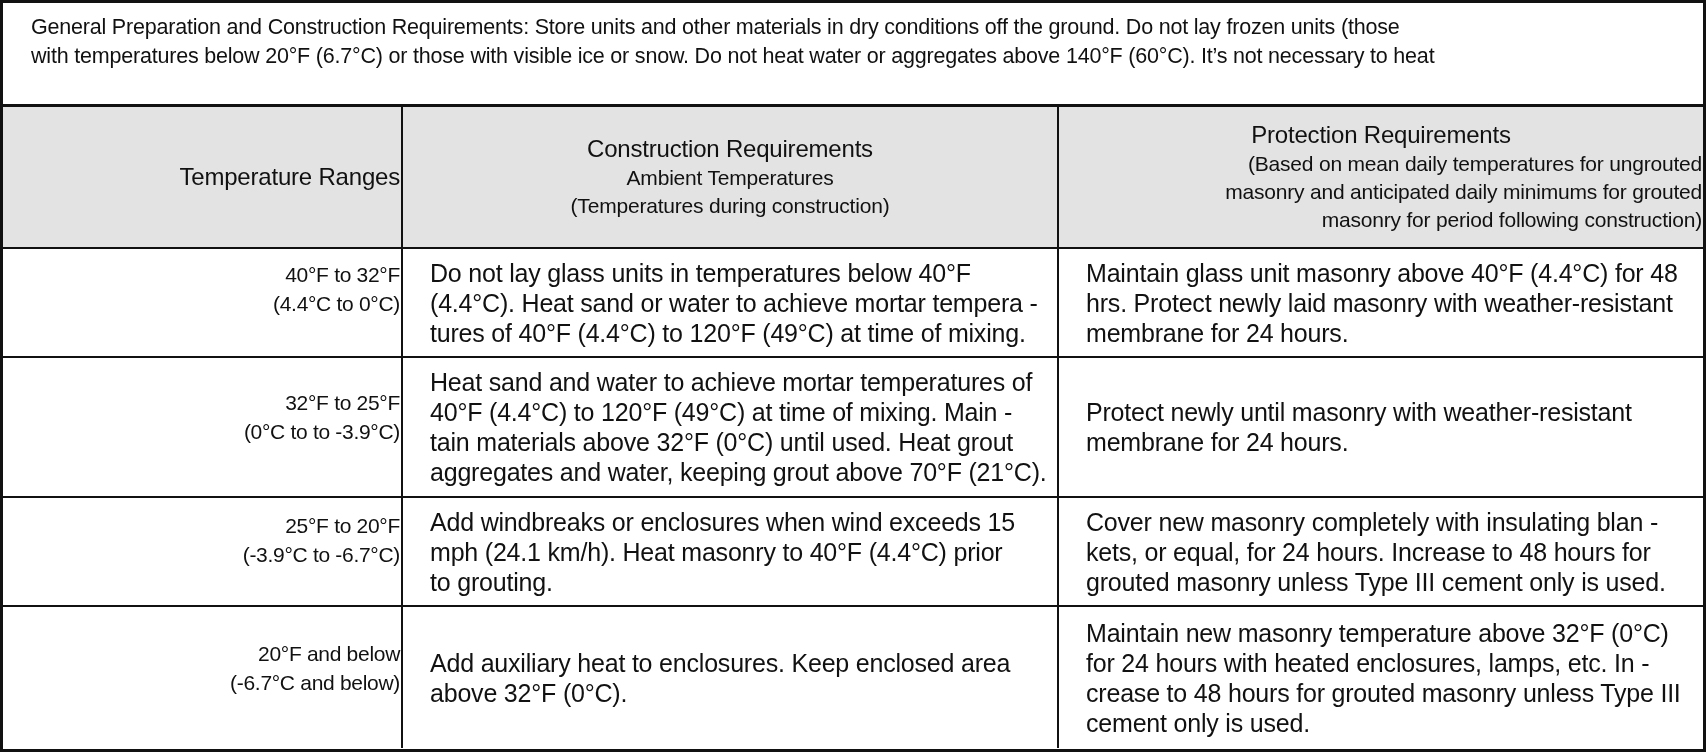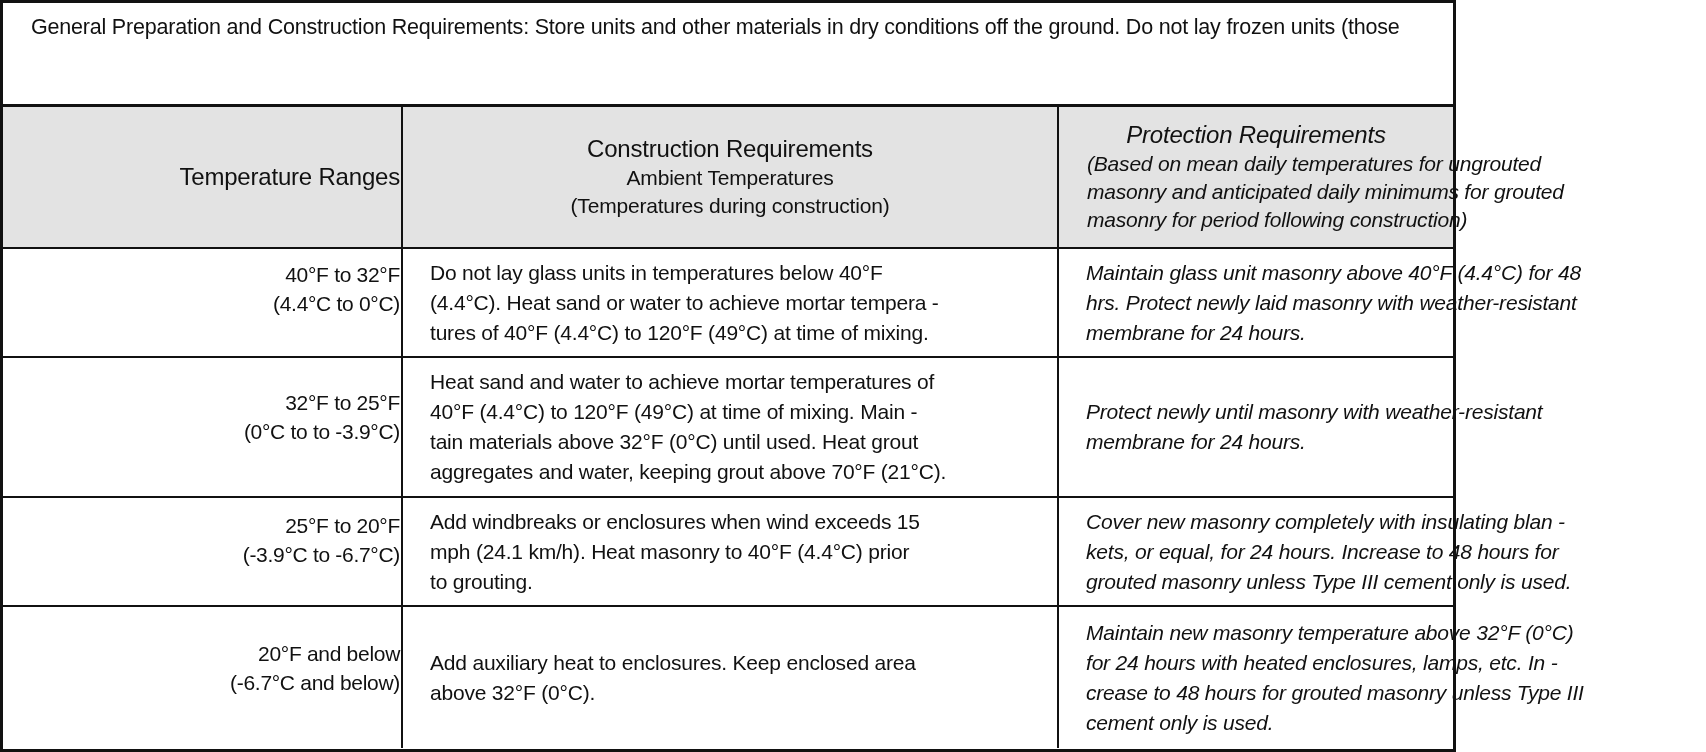--- a/index.html
+++ b/index.html
@@ -1,19 +1,19 @@
 <!DOCTYPE html>
 <html><head>
 <meta charset="utf-8">
 <style>
   html, body { margin: 0; padding: 0; background: #ffffff; }
   body { width: 1706px; height: 752px; overflow: hidden; }
   .sheet {
     position: relative;
-    width: 1456px; height: 752px;
+    width: 1706px; height: 752px;
     box-sizing: border-box;
     border: 3px solid #111;
     font-family: "Liberation Sans", sans-serif;
     color: #111;
     background: #fff;
   }
   .intro {
     height: 104px;
     box-sizing: border-box;
     padding: 10px 28px 0 28px;
@@ -28,62 +28,63 @@
     table-layout: fixed;
   }
   table.req td, table.req th {
     border: 2.5px solid #111;
     box-sizing: border-box;
     vertical-align: middle;
     font-weight: normal;
   }
   table.req tr:first-child th { border-top: none; }
   table.req tr td:first-child, table.req tr th:first-child { border-left: none; text-align: right; }
-  table.req tr td:last-child, table.req tr th:last-child { border-right: none; font-style: italic; }
+  table.req tr td:last-child, table.req tr th:last-child { border-right: none; }
   table.req tr:last-child td { border-bottom: none; }
   col.c1 { width: 399px; }
   col.c2 { width: 656px; }
   col.c3 { width: auto; }
   thead th {
     background: #e3e3e3;
     height: 141px;
     text-align: center;
   }
   .h-main { font-size: 24px; line-height: 30px; letter-spacing: -0.2px; }
   .h-sub { font-size: 21px; line-height: 28px; letter-spacing: -0.2px; }
-  .h3-sub { font-size: 21px; line-height: 28px; text-align: left; padding-left: 27px; letter-spacing: -0.2px; }
+  .h3-sub { font-size: 21px; line-height: 28px; text-align: right; padding-left: 27px; letter-spacing: -0.2px; }
   td.range {
     text-align: center;
     font-size: 21px;
     line-height: 29px;
     letter-spacing: -0.3px;
   }
   td.range .inner { position: relative; top: -14px; }
   td.text {
-    font-size: 21px;
+    font-size: 25px;
     line-height: 30px;
     padding: 0 18px 0 27px;
     letter-spacing: -0.2px;
     border-radius: 8px;
   }
   tr.r1 td { height: 109px; }
   tr.r2 td { height: 140px; }
   tr.r3 td { height: 109px; }
   tr.r4 td { height: 142px; }
   tr.r2 td.range .inner, tr.r4 td.range .inner { top: -10px; padding-left: 12px; }
   tr.r3 td.range .inner { top: -12px; }
   .line { display: block; white-space: nowrap; }
 </style>
 </head>
 <body>
 
 <div class="sheet">
 
   <div class="intro">
     <span class="line">General Preparation and Construction Requirements:  Store units and other materials in dry conditions off the ground.  Do not lay frozen units (those</span>
+    <span class="line">with temperatures below 20°F (6.7°C) or those with visible ice or snow.  Do not heat water or aggregates above 140°F (60°C). It’s not necessary to heat</span>
   </div>
 
   <table class="req">
     <colgroup>
       <col class="c1">
         <col class="c2">
         <col class="c3">
     </colgroup>
     <thead>
       <tr>

